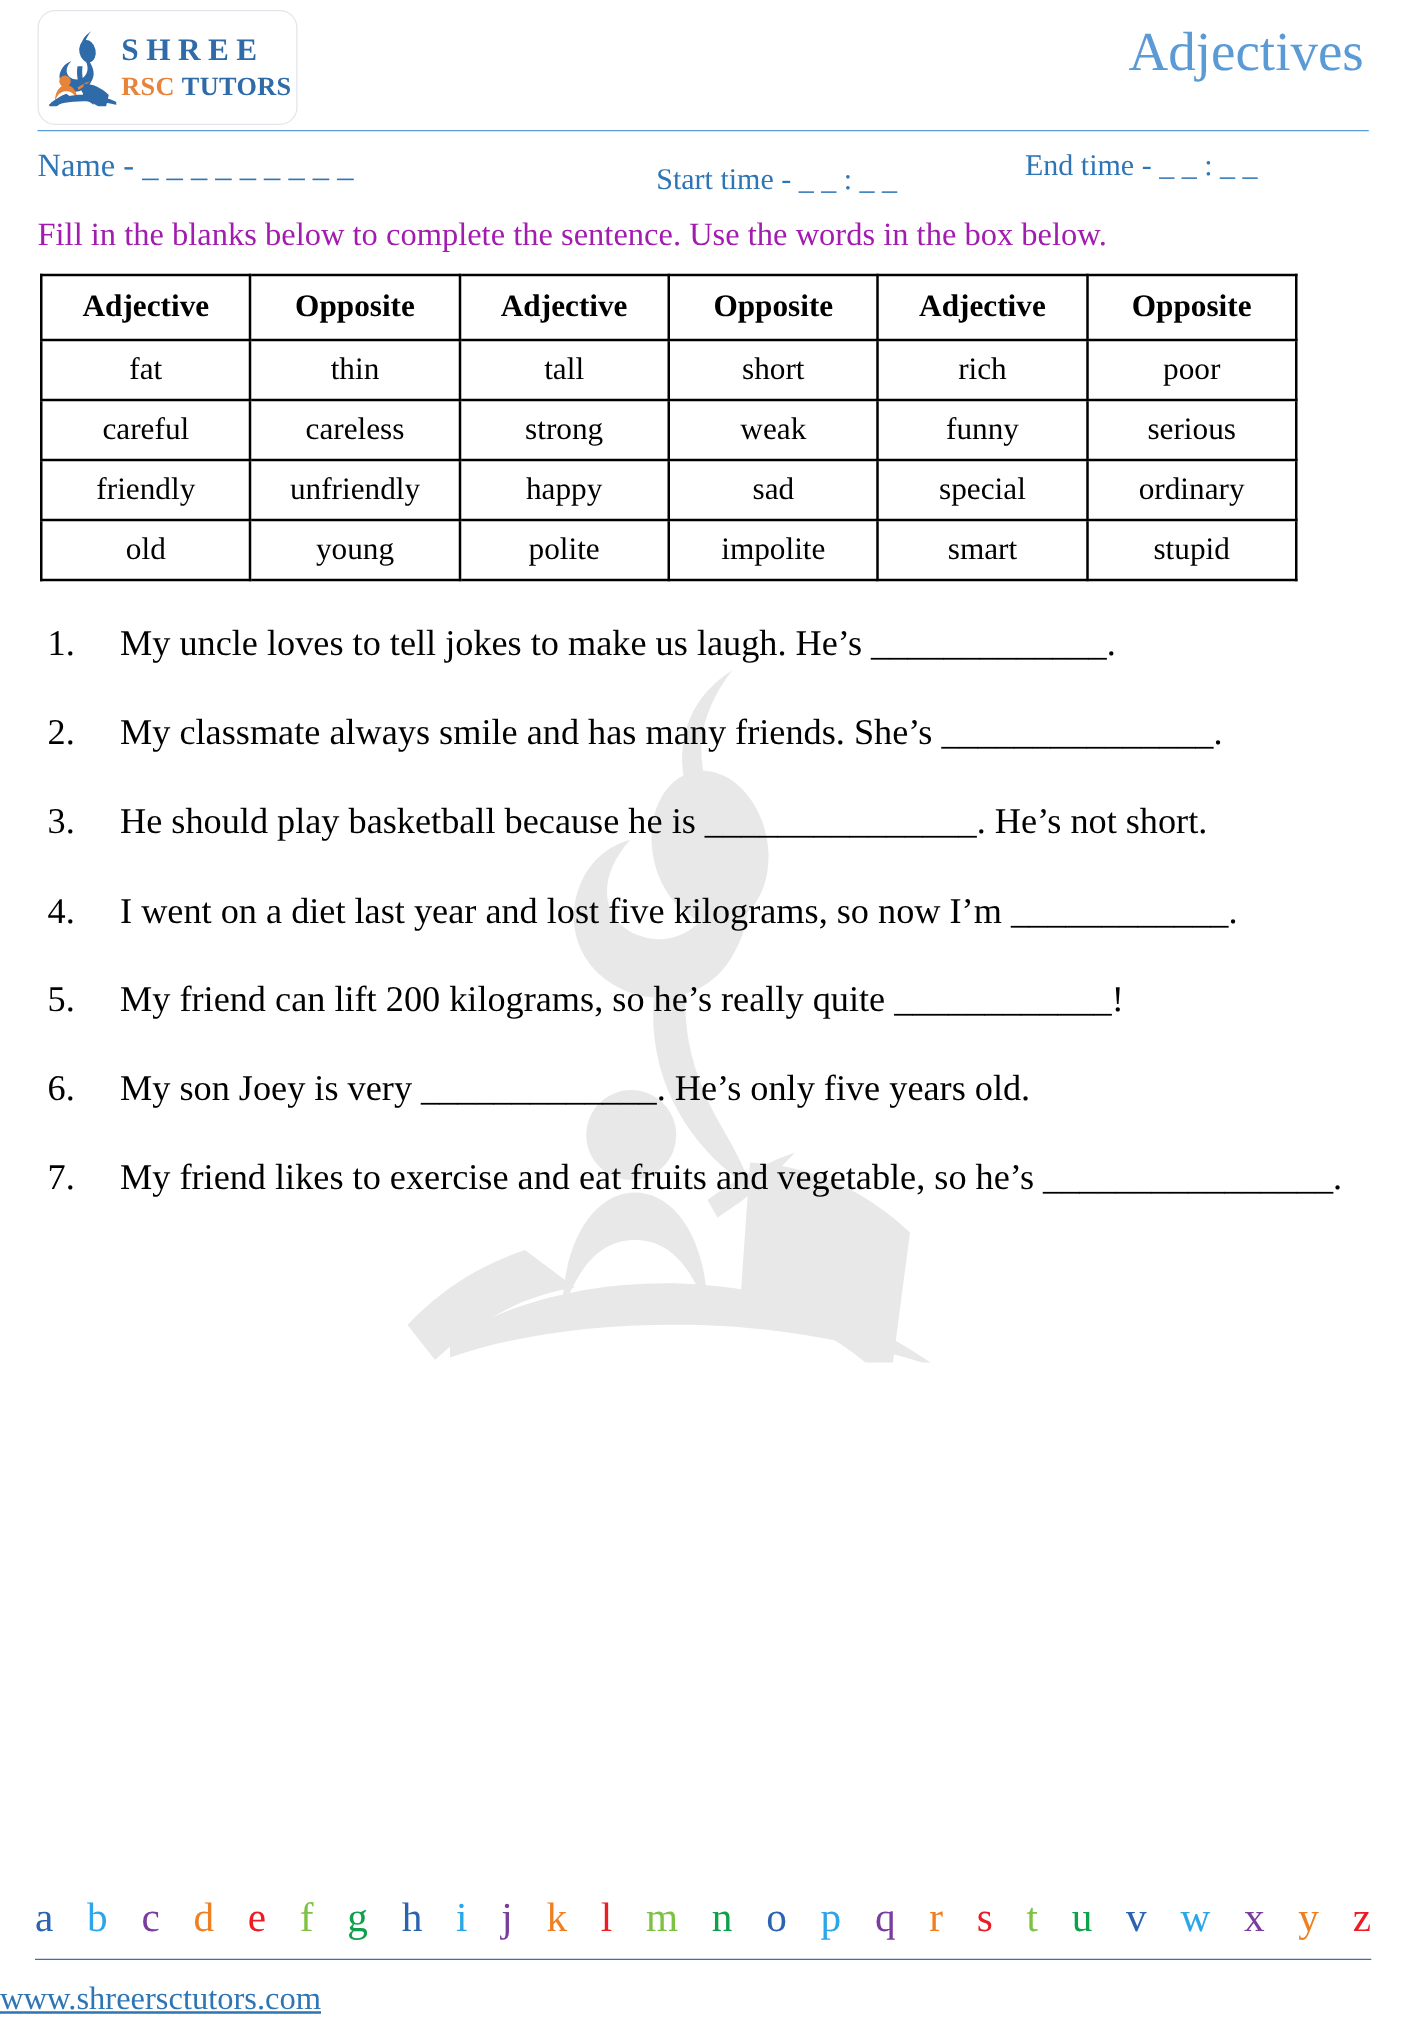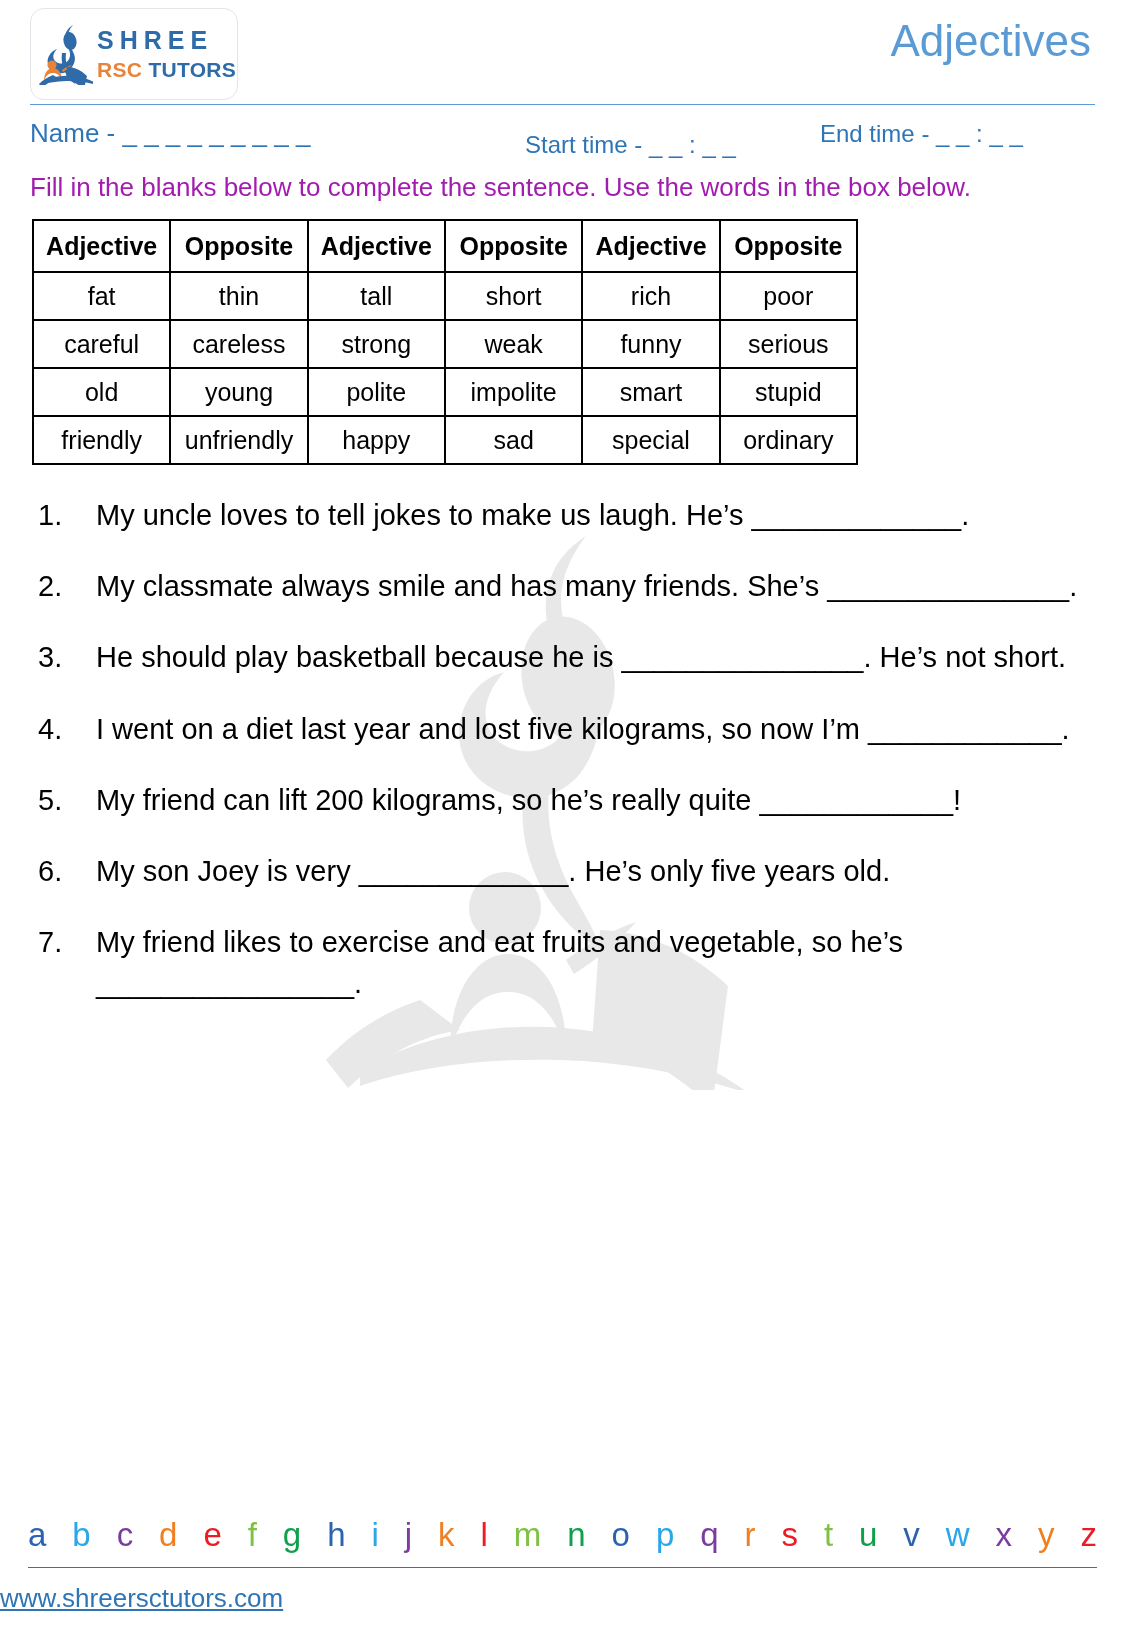--- a/index.html
+++ b/index.html
@@ -25,20 +25,21 @@
     z-index: 0;
     pointer-events: none;
   }
 
   .page {
     position: relative;
     z-index: 2;
     width: 1125px;
     height: 1626px;
     padding: 0 30px;
+    font-family: Liberation Serif, serif;
   }
 
   
   .header {
     position: relative;
     height: 110px;
   }
   .logo-box {
     position: absolute;
     left: 0px;
@@ -103,21 +104,21 @@
     font-size: 26px;
     line-height: 1.35;
     margin-top: 6px;
     margin-bottom: 14px;
     max-width: 980px;
   }
 
   
   table.words {
     border-collapse: collapse;
-    width: 826px;
+    width: 1006px;
     margin: 0 0 0 2px;
     table-layout: fixed;
     background: transparent;
   }
   table.words th, table.words td {
     border: 2px solid #000;
     text-align: center;
     font-size: 25px;
     font-weight: normal;
     padding: 9px 2px;
@@ -268,34 +269,34 @@
       </tr>
       <tr>
         <td>careful</td>
         <td>careless</td>
         <td>strong</td>
         <td>weak</td>
         <td>funny</td>
         <td>serious</td>
       </tr>
       <tr>
+        <td>friendly</td>
+        <td>unfriendly</td>
+        <td>happy</td>
+        <td>sad</td>
+        <td>special</td>
+        <td>ordinary</td>
+      </tr>
+      <tr>
         <td>old</td>
         <td>young</td>
         <td>polite</td>
         <td>impolite</td>
         <td>smart</td>
         <td>stupid</td>
-      </tr>
-      <tr>
-        <td>friendly</td>
-        <td>unfriendly</td>
-        <td>happy</td>
-        <td>sad</td>
-        <td>special</td>
-        <td>ordinary</td>
       </tr>
     </tbody>
   </table>
 
   <ol class="questions">
     <li>
       <span class="qnum">1.</span>
       <span>My uncle loves to tell jokes to make us laugh. He’s _____________.</span>
     </li>
     <li>

